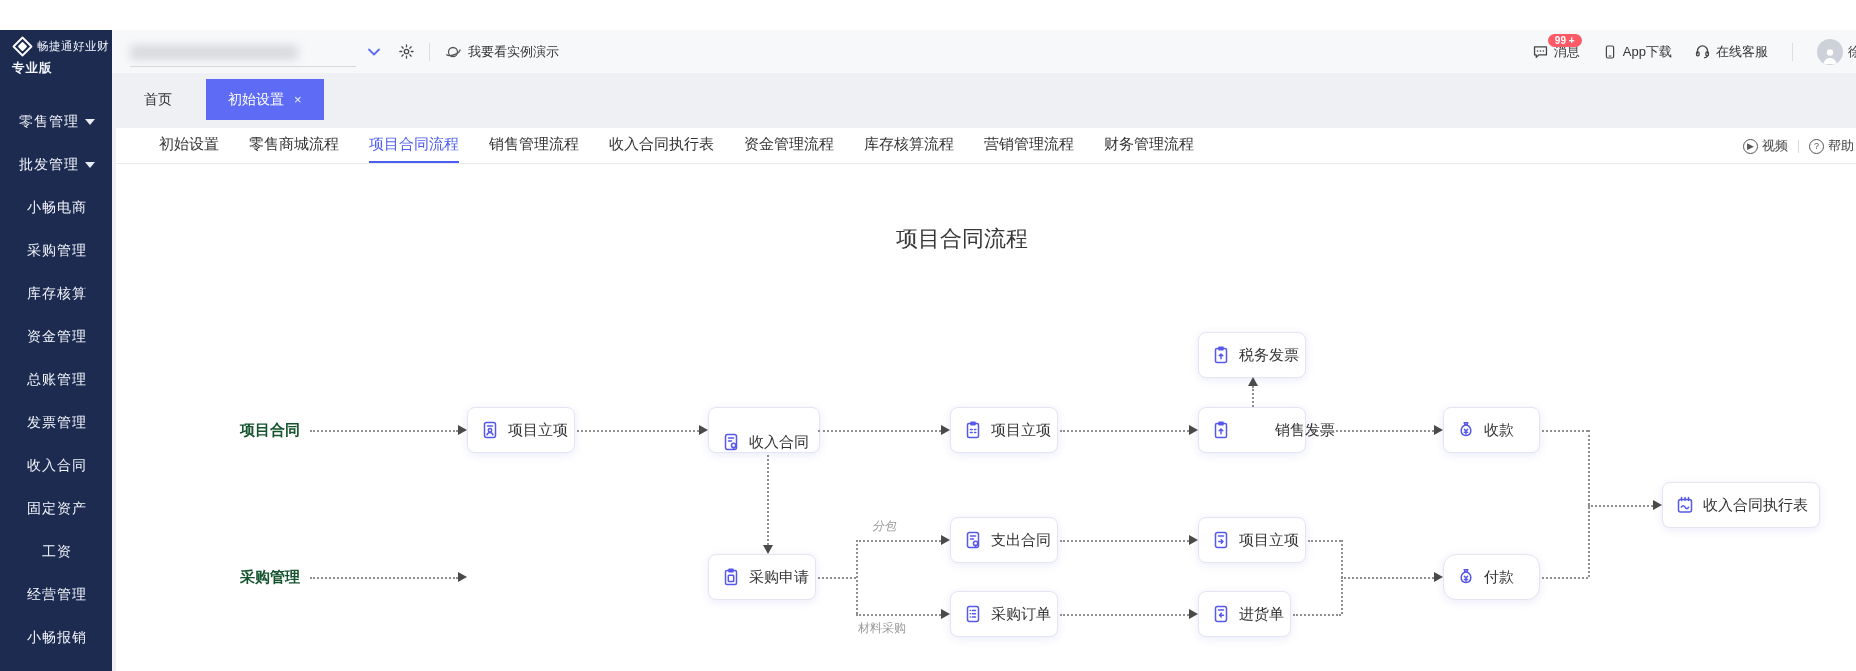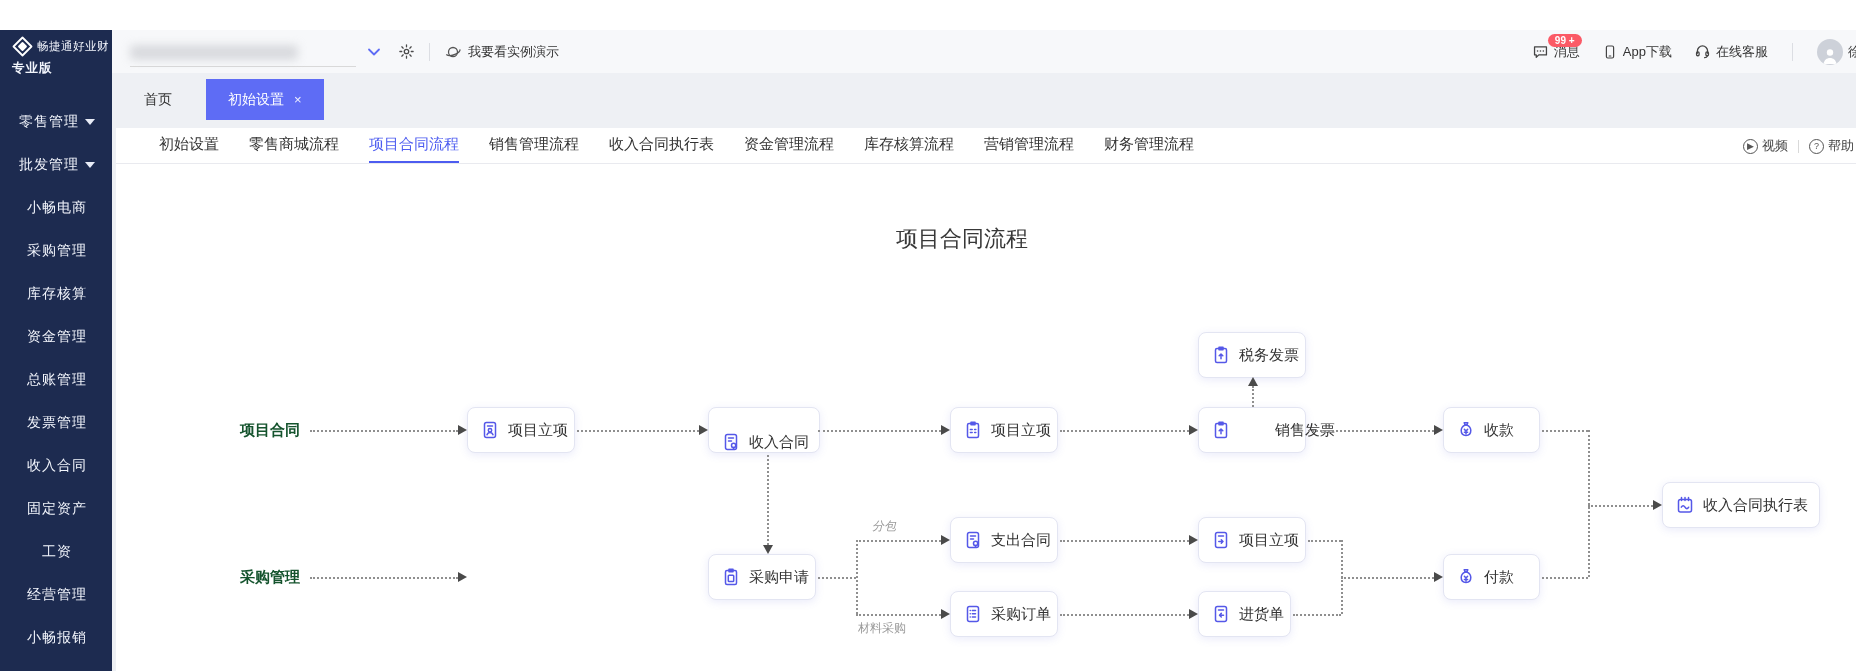--- a/index.html
+++ b/index.html
@@ -366,21 +366,21 @@
           <div class="node" style="left: 1082px; top: 463px; width: 93px;">
             <span class="nicon">
               <svg width="20" height="20" viewBox="0 0 20 20" fill="none" stroke="#5558e8" stroke-width="1.5" stroke-linecap="round" stroke-linejoin="round">
                 <rect x="4.5" y="2.5" width="11" height="15" rx="2"></rect>
                 <path d="M7.5 6h5"></path>
                 <path d="M12.5 11.2H8.7M10.3 9.4L8.5 11.2l1.8 1.8"></path>
               </svg>
             </span>
             <span>进货单</span>
           </div>
-          <div class="node" style="left: 1327px; top: 426px; width: 97px;">
+          <div class="node" style="left: 1327px; top: 426px; width: 97px; border-radius: 13px;">
             <span class="nicon">
               <svg width="20" height="20" viewBox="0 0 20 20" fill="none" stroke="#5558e8" stroke-width="1.5" stroke-linecap="round" stroke-linejoin="round">
                 <path d="M8.2 2.8h3.6l-.9 2.3h-1.8z"></path>
                 <path d="M8.9 5.1h2.2c2.3 1.1 3.7 3 3.7 5.4 0 3.2-2 4.9-4.8 4.9s-4.8-1.7-4.8-4.9c0-2.4 1.4-4.3 3.7-5.4z"></path>
                 <path d="M8.4 9.2l1.6 1.8 1.6-1.8M10 11v3.2M8.4 12.4h3.2"></path>
               </svg>
             </span>
             <span>付款</span>
           </div>
           <div class="seg h" style="left: 194px; top: 302px; width: 148px; height: 0px;"></div>

